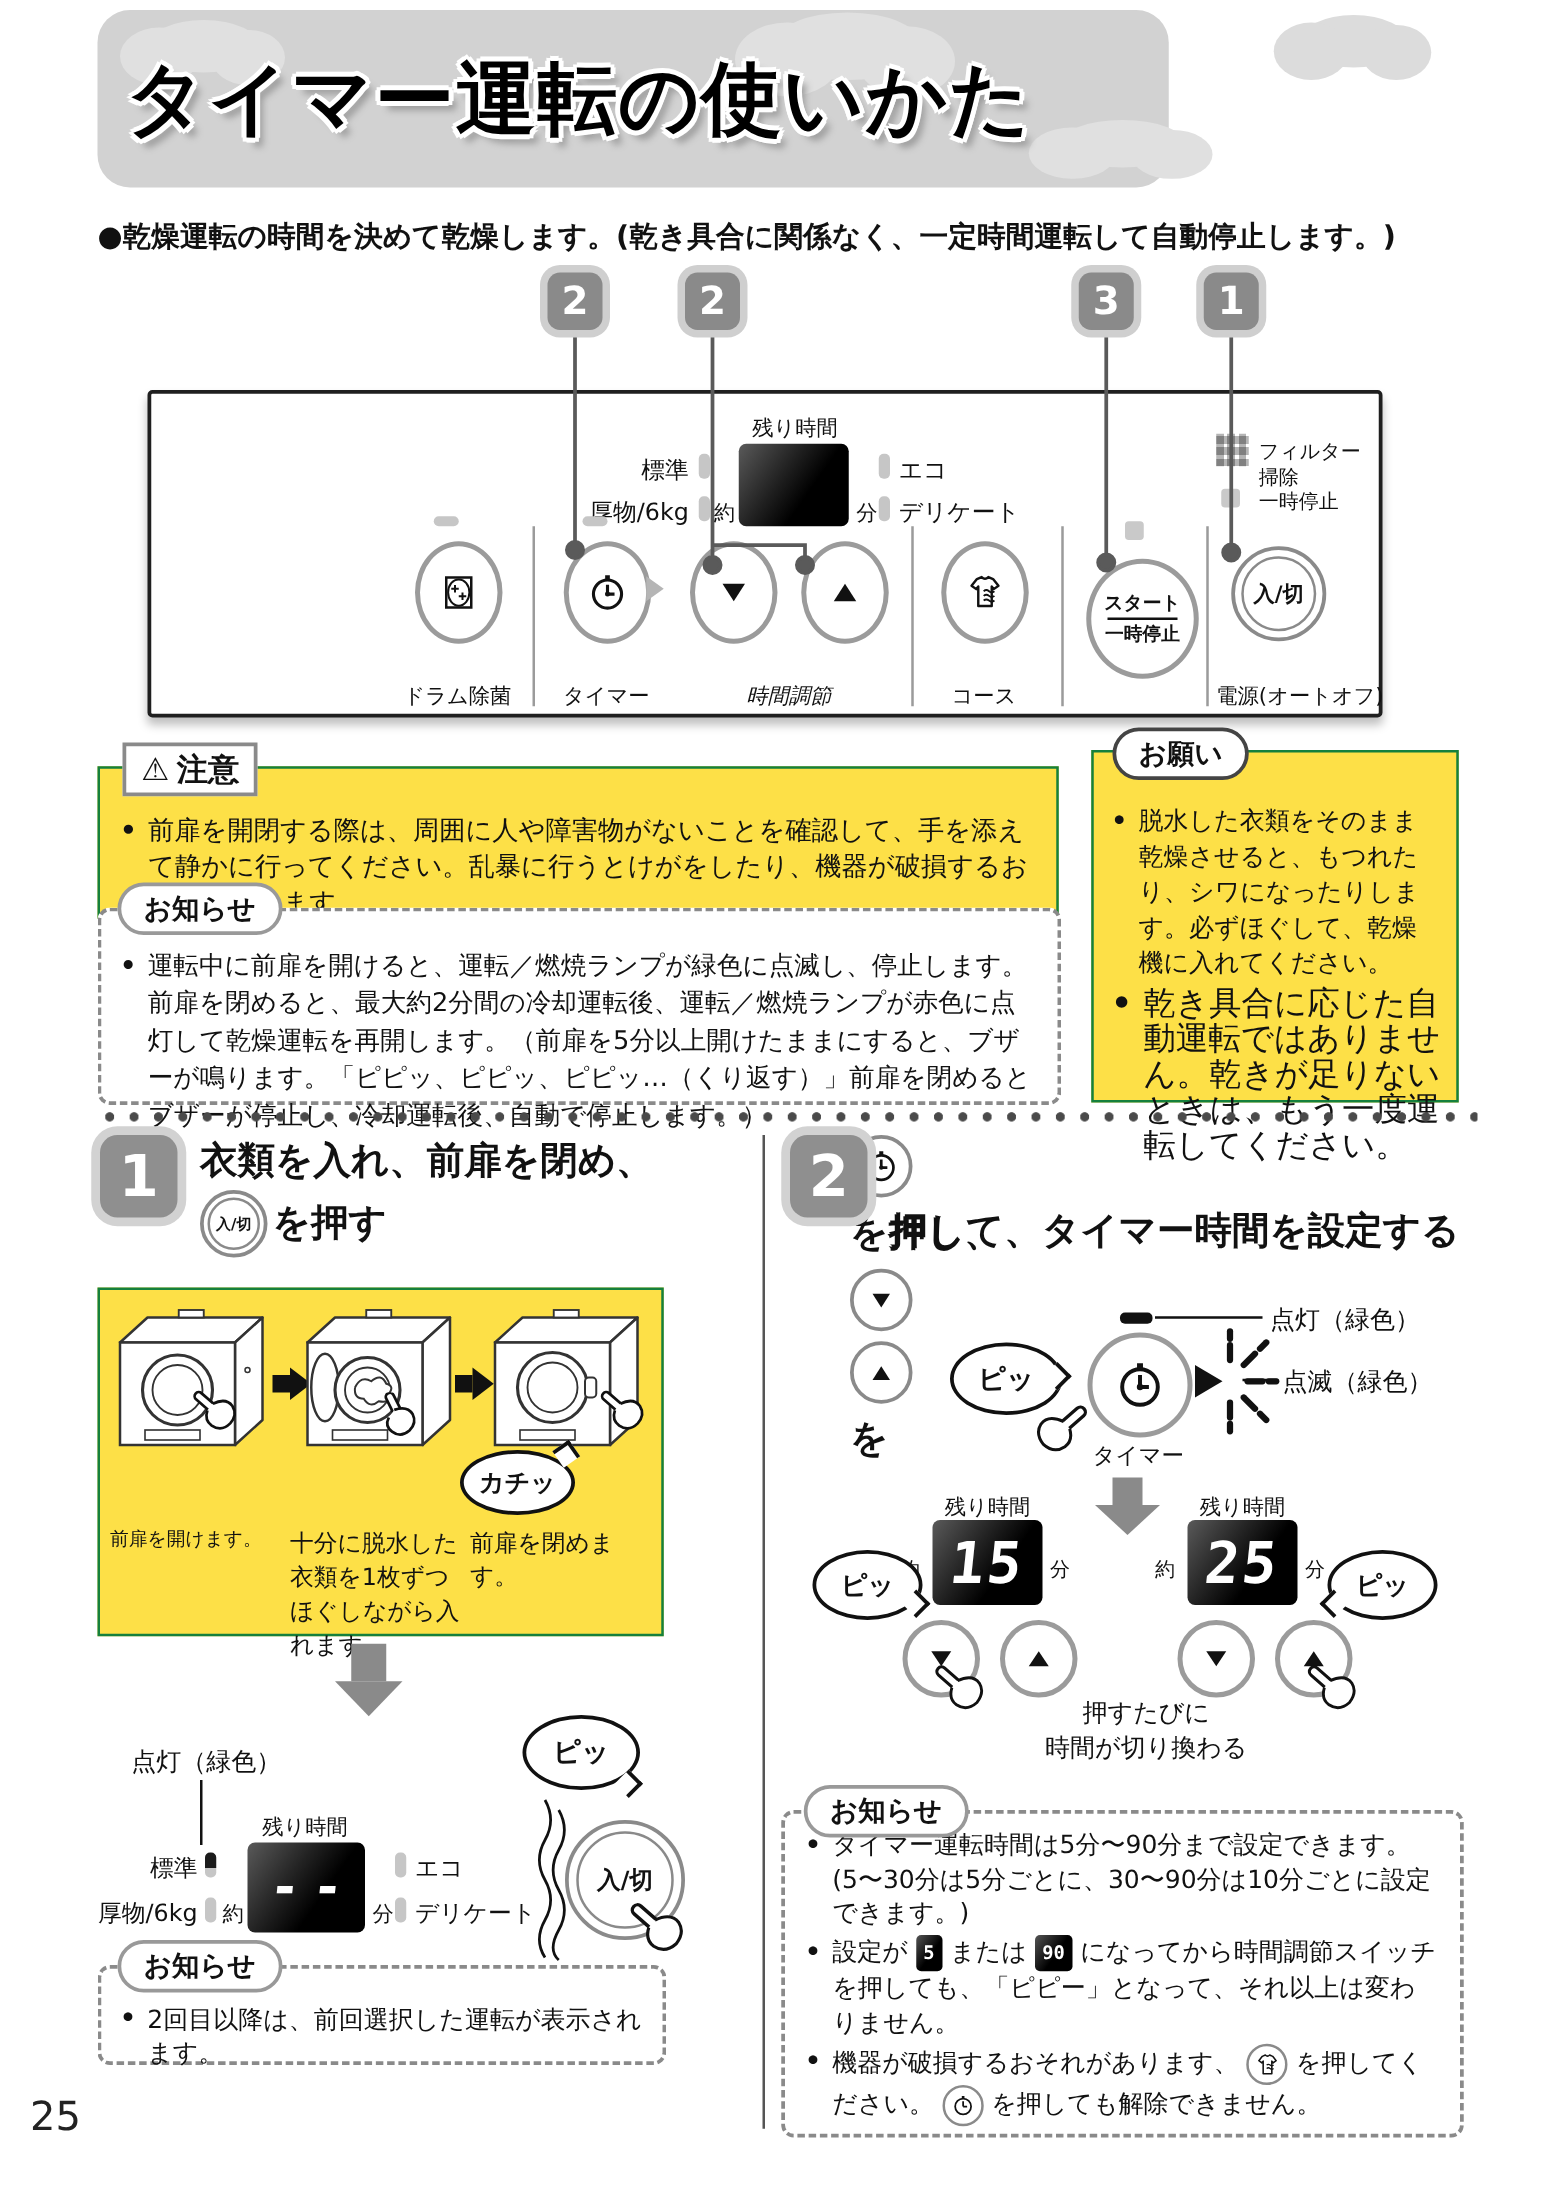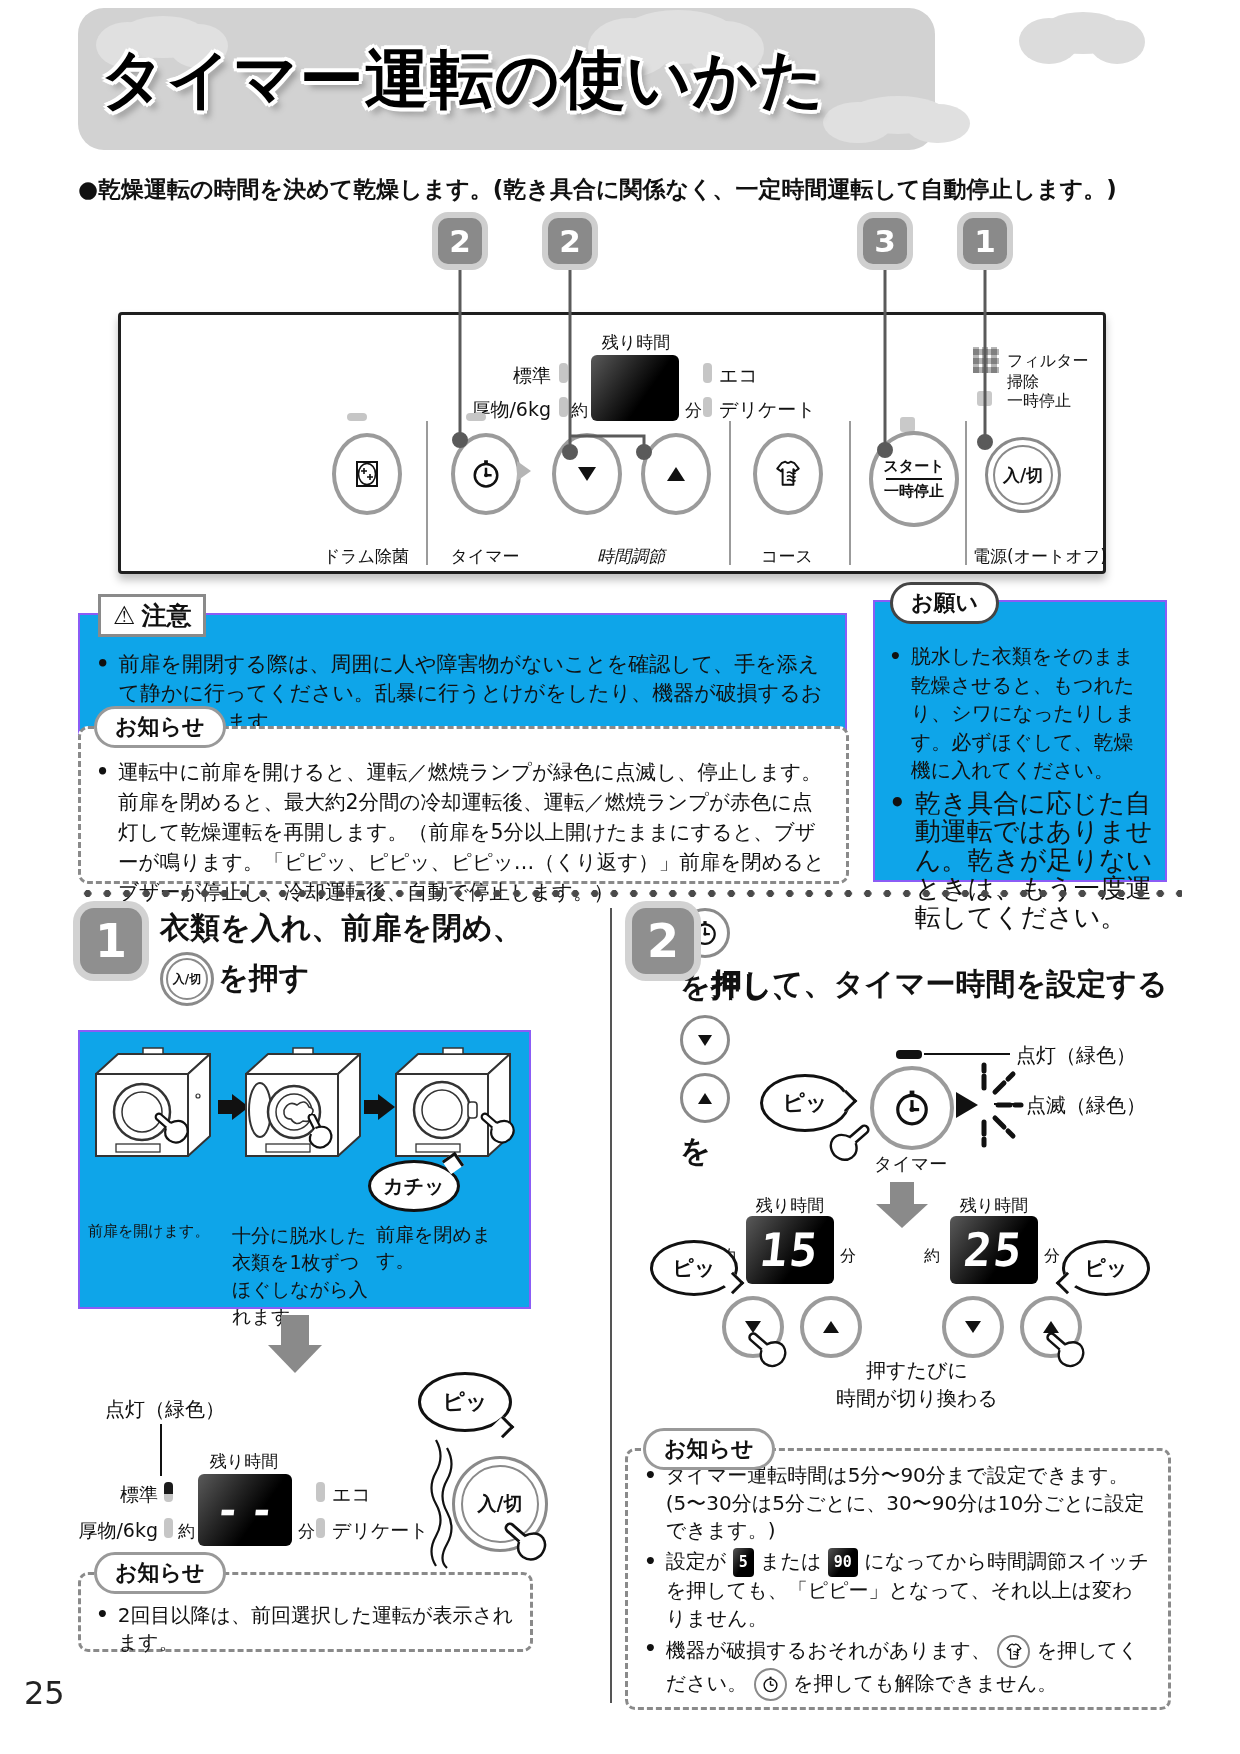--- a/index.html
+++ b/index.html
@@ -31,27 +31,27 @@
   .lamp-h{position:absolute;width:20px;height:8px;background:#c6c6c6;border-radius:4px;}
   .lamp-sq{position:absolute;width:15px;height:15px;background:#c9c9c9;border-radius:3px;}
   .lampv{position:absolute;width:9px;height:20px;background:#c6c6c6;border-radius:4px;}
   .lampv.lit{background:linear-gradient(#1b1b1b 62%,#c6c6c6 62%);}
   .lcd{position:absolute;background:linear-gradient(125deg,#5a5a5a 0%,#222 38%,#000 62%);border-radius:6px;color:#fff;
     display:flex;align-items:center;justify-content:center;font-family:"DejaVu Sans Mono","Liberation Mono",monospace;font-weight:bold;}
   .lcd-val{transform:skewX(-6deg);letter-spacing:2px;}
   .grid-icon{position:absolute;width:26px;height:26px;
     background-image:repeating-linear-gradient(0deg,#b5b5b5 0 6px,transparent 6px 9px),repeating-linear-gradient(90deg,#b5b5b5 0 6px,transparent 6px 9px);
     background-blend-mode:multiply;}
-  .start-oval{position:absolute;top:116px;width:82px;height:88px;border:4px solid #9b9b9b;border-radius:50%;background:#fff;
+  .start-oval{position:absolute;top:132px;width:82px;height:88px;border:4px solid #9b9b9b;border-radius:50%;background:#fff;
     display:flex;flex-direction:column;align-items:center;justify-content:center;gap:2px;font-size:15px;font-weight:600;}
   .start-oval .rule{width:56px;height:2px;background:#111;}
   .dbl-outer{border:3px solid #8a8a8a;border-radius:50%;background:#fff;display:flex;align-items:center;justify-content:center;}
   .dbl-inner{border:2.5px solid #8a8a8a;border-radius:50%;display:flex;align-items:center;justify-content:center;font-weight:600;}
   
-  .solidbox{position:absolute;border:2px solid #8b5cf6;background:#0ea5e9;}
+  .solidbox{position:absolute;border:2px solid #15803d;background:#fde047;}
   .dashedbox{position:absolute;border:3px dashed #8a8a8a;border-radius:10px;background:#fff;}
   .chiplabel{position:absolute;background:#fff;border:3px solid #999;border-radius:22px;padding:3px 18px;font-size:22px;font-weight:800;z-index:2;white-space:nowrap;}
   .cautionlabel{position:absolute;background:#fff;border:3px solid #8a8a8a;padding:2px 12px;font-size:25px;font-weight:800;z-index:2;display:flex;gap:6px;align-items:center;}
   .blt{display:flex;gap:9px;}
   .blt::before{content:"•";font-weight:bold;flex:0 0 auto;}
   .dotsep{position:absolute;height:9px;background-image:radial-gradient(circle,#4a4a4a 3.4px,transparent 3.9px);
     background-size:19.5px 9px;background-repeat:repeat-x;}
   .vdivider{position:absolute;width:2px;background:#555;}
   
   .step-badge{position:absolute;width:62px;height:66px;background:#8f8f8f;border-radius:14px;box-shadow:0 0 0 7px #d2d2d2;

